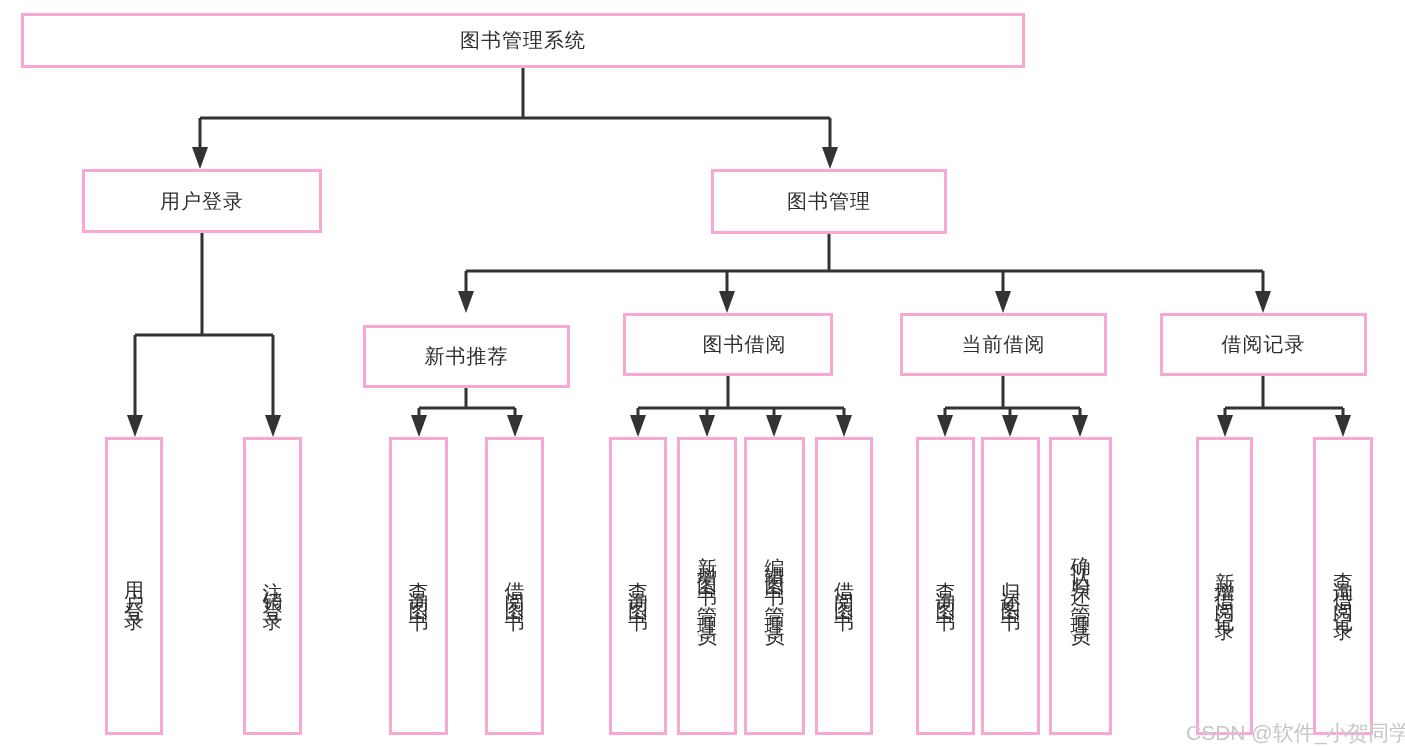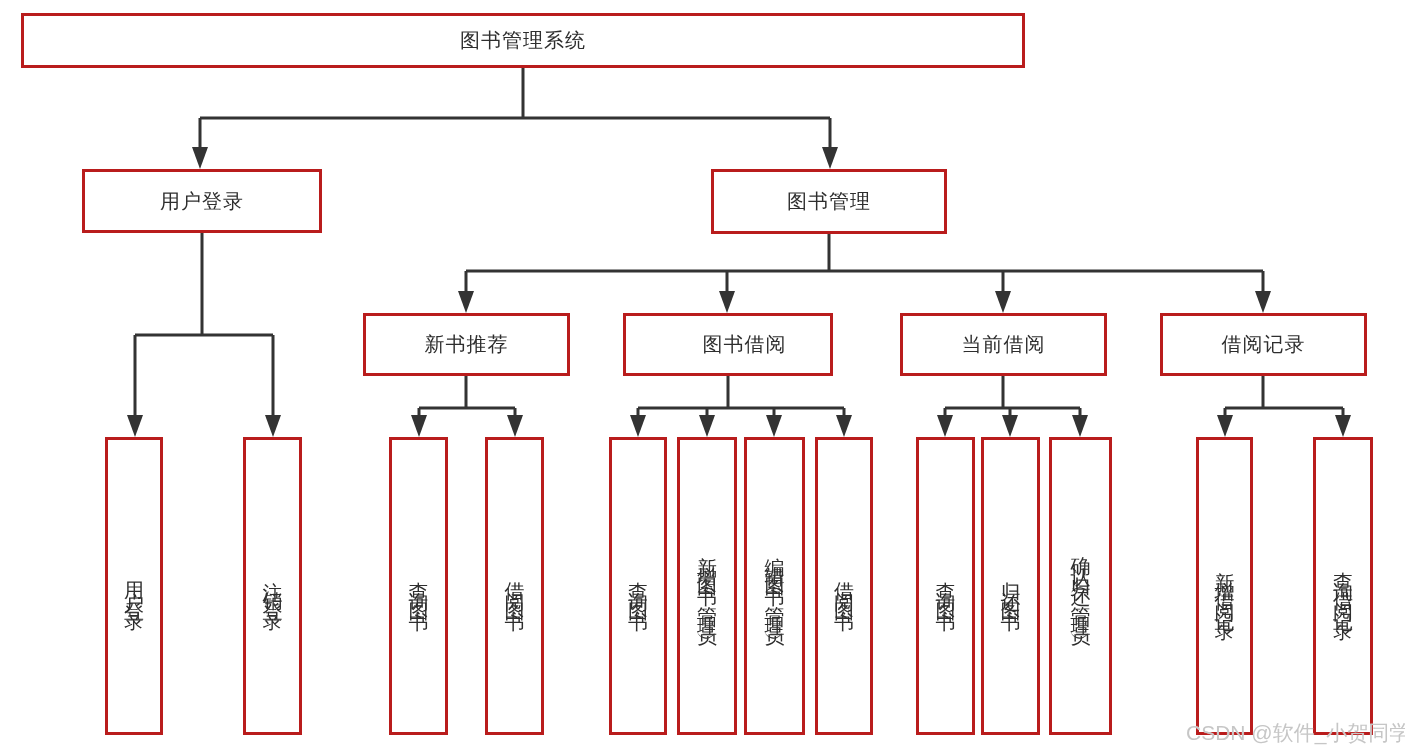--- a/index.html
+++ b/index.html
@@ -18,34 +18,34 @@
   #connectors {
     position: absolute;
     left: 0; top: 0;
     width: 1405px;
     height: 747px;
     pointer-events: none;
   }
   .node {
     position: absolute;
     box-sizing: border-box;
-    border: 3px solid #b91c1c;
+    border: 3px solid #f9a8d4;
     background: #ffffff;
     display: flex;
     align-items: center;
     justify-content: center;
     color: #2e2e2e;
     text-align: center;
   }
   .h-label { font-size: 20px; letter-spacing: 1px; white-space: nowrap; }
   .root-box  { left: 21px;  top: 13px;  width: 1004px; height: 55px; }
   .n-user    { left: 82px;  top: 169px; width: 240px;  height: 64px; }
   .n-bookmgr { left: 711px; top: 169px; width: 236px;  height: 65px; justify-content: center; }
   .lvl2 { top: 313px; height: 63px; }
-  .n-newbook { left: 363px;  width: 207px; }
+  .n-newbook { left: 363px;  width: 207px; margin-top: 12px; }
   .n-borrow  { left: 623px;  width: 210px; padding-left: 33px; }
   .n-current { left: 900px;  width: 207px; text-align: center; }
   .n-records { left: 1160px; width: 207px; }
   .leaf {
     top: 437px;
     height: 298px;
   }
   .leaf .v-label {
     writing-mode: vertical-rl;
     text-orientation: mixed;

